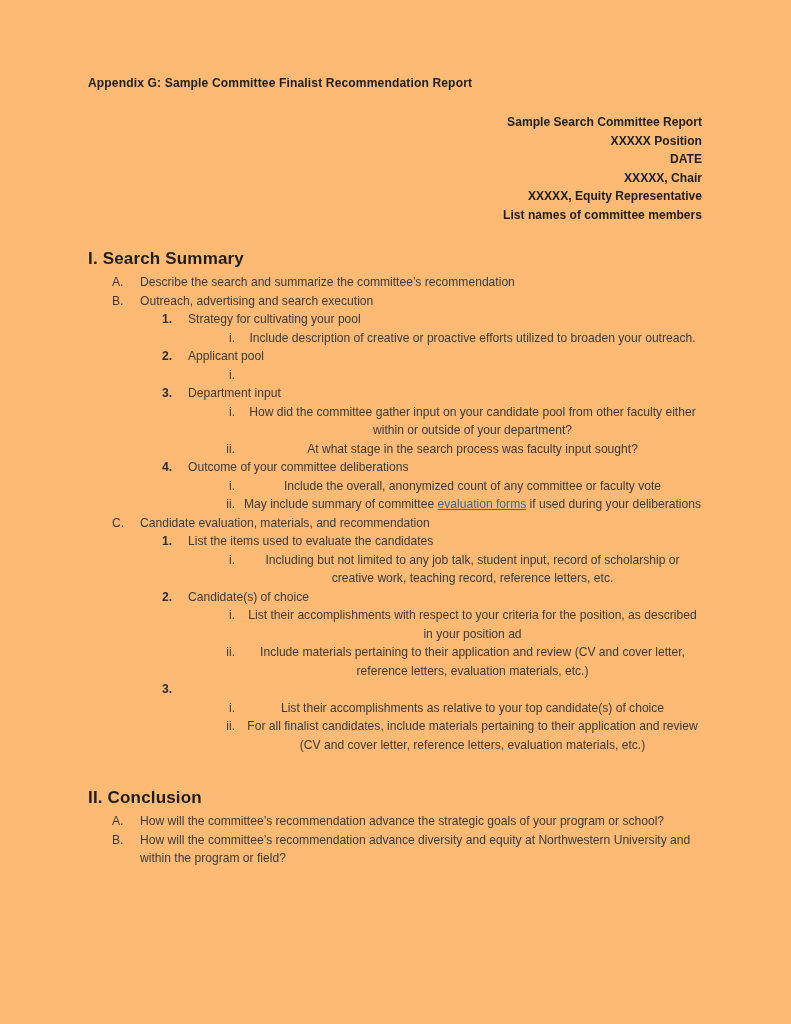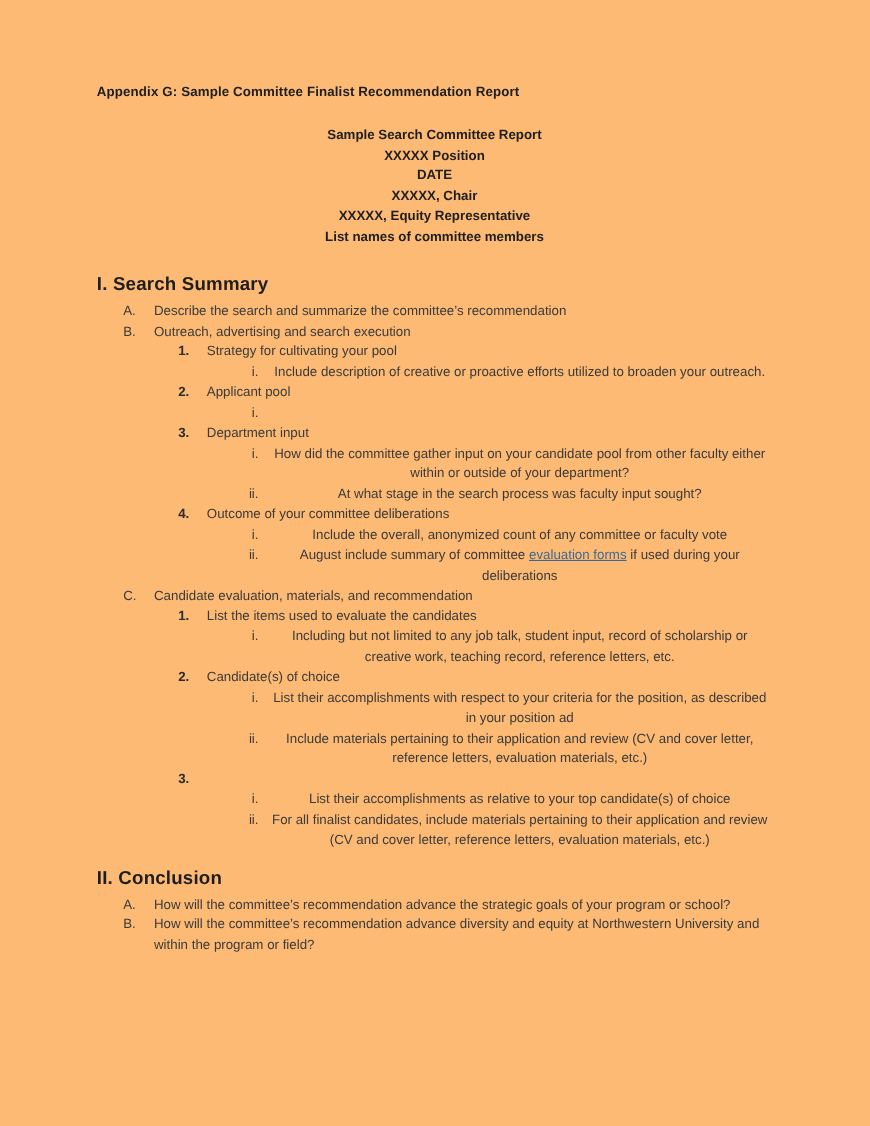--- a/index.html
+++ b/index.html
@@ -38,40 +38,40 @@
     position: absolute;
     left: 88px;
     top: 113px;
     width: 614px;
     text-align: center;
     font-size: 12.1px;
     font-weight: bold;
     color: #1e1e1e;
     line-height: 1.54;
   }
-  .title-block .tline { display: block; }
+  .title-block .tline { display: block; text-align: right; }
 
   
   .body-outline {
     position: absolute;
     left: 88px;
     top: 246px;
     width: 614px;
     font-size: 12.1px;
     line-height: 1.53;
   }
 
   .section-heading {
     font-weight: bold;
     color: #1e1e1e;
     font-size: 17px;
     margin: 0 0 1px 0;
     letter-spacing: 0.01em;
   }
-  .section-heading.spaced-above { margin-top: 13px; }
+  .section-heading.spaced-above { margin-top: 31px; }
 
   
   .olrow {
     display: flex;
     align-items: flex-start;
     margin: 0;
   }
   .olrow .marker {
     flex: 0 0 auto;
     text-align: left;
@@ -165,21 +165,21 @@
       <div class="olrow lvl-num">
         <span class="marker">4.</span>
         <span class="txt">Outcome of your committee deliberations</span>
       </div>
       <div class="olrow lvl-roman">
         <span class="marker">i.</span>
         <span class="txt">Include the overall, anonymized count of any committee or faculty vote</span>
       </div>
       <div class="olrow lvl-roman">
         <span class="marker">ii.</span>
-        <span class="txt"><span>August include summary of committee </span><a class="doclink" href="#">evaluation forms</a><span> if used during your deliberations</span></span>
+        <span class="txt"><span>May include summary of committee </span><a class="doclink" href="#">evaluation forms</a><span> if used during your deliberations</span></span>
       </div>
       <div class="olrow lvl-alpha">
         <span class="marker">C.</span>
         <span class="txt">Candidate evaluation, materials, and recommendation</span>
       </div>
       <div class="olrow lvl-num">
         <span class="marker">1.</span>
         <span class="txt">List the items used to evaluate the candidates</span>
       </div>
       <div class="olrow lvl-roman">

